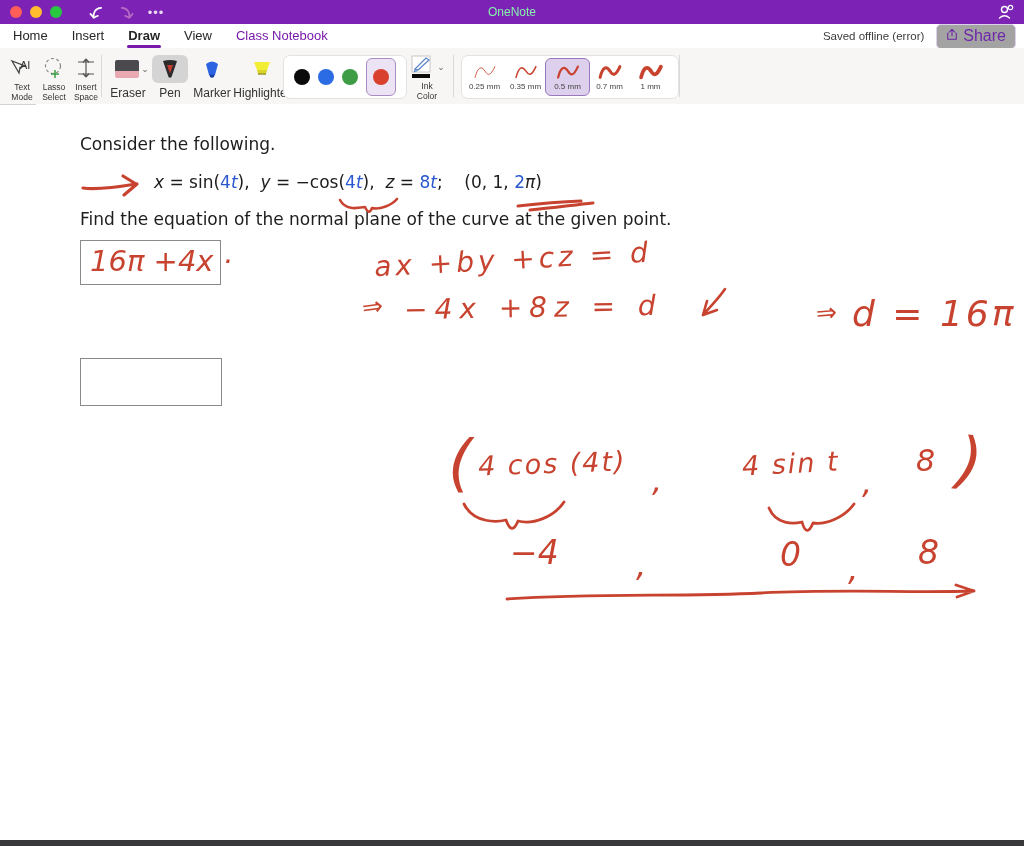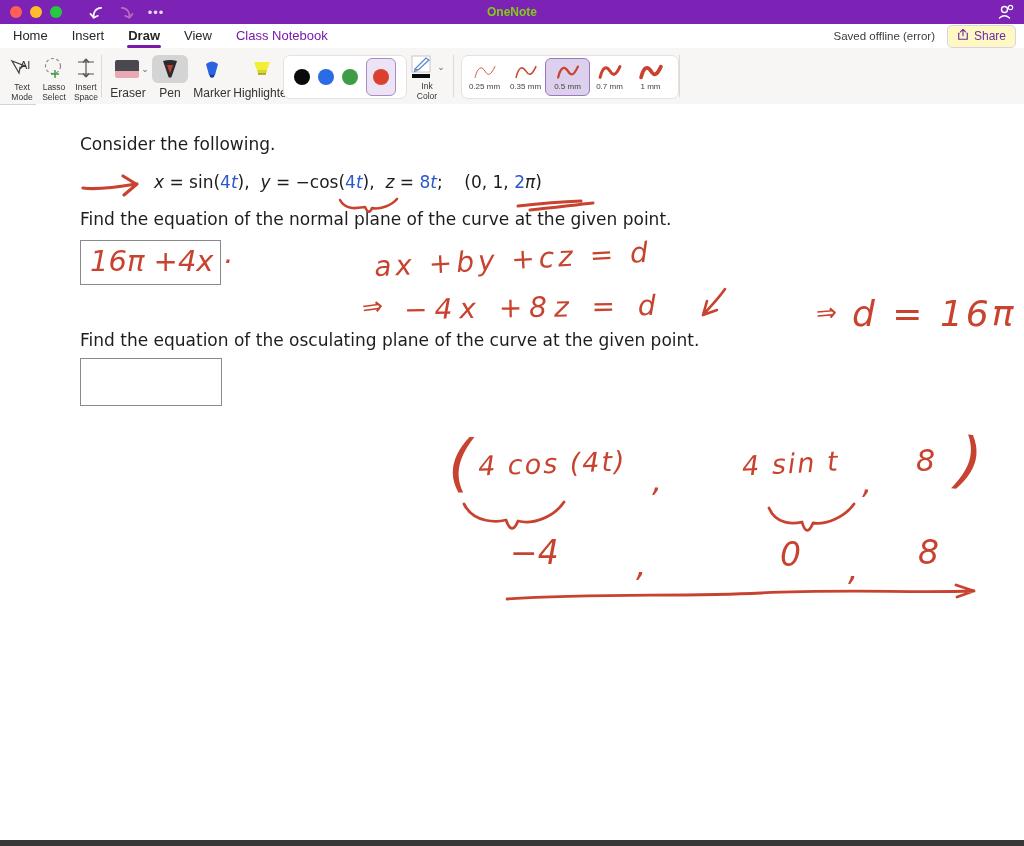--- a/index.html
+++ b/index.html
@@ -8,34 +8,34 @@
 
   
   .titlebar{position:absolute;left:0;top:0;width:1024px;height:24px;background:#7c22b4;display:flex;align-items:center;}
   .lights{display:flex;gap:8px;margin-left:10px;}
   .light{width:12px;height:12px;border-radius:50%;}
   .light.red{background:#ff5f57;}
   .light.yellow{background:#febc2e;}
   .light.green{background:#28c840;}
   .tb-icons{display:flex;align-items:center;gap:14px;margin-left:26px;}
   .tb-icon{width:16px;height:16px;display:flex;align-items:center;justify-content:center;}
-  .tb-title{position:absolute;left:0;right:0;text-align:center;color:#84cc16;font-size:12px;font-weight:bold;pointer-events:none;}
+  .tb-title{position:absolute;left:0;right:0;text-align:center;color:#86efac;font-size:12px;font-weight:normal;pointer-events:none;}
   .tb-right{position:absolute;right:10px;top:4px;}
   .dots{color:#e9d9f5;font-size:13px;letter-spacing:1px;}
 
   
   .menubar{position:absolute;left:0;top:24px;width:1024px;height:24px;background:#ffffff;display:flex;align-items:center;font-size:13px;color:#262626;}
   .mtab{margin-left:22px;padding:2px 1px 4px;position:relative;cursor:default;}
   .mtab:first-child{margin-left:12px;}
   .mtab.active{font-weight:bold;}
   .mtab.active::after{content:"";position:absolute;left:0;right:0;bottom:-1px;height:3px;background:#7719aa;border-radius:2px;}
   .mtab.purple{color:#7719aa;}
   .menubar-right{position:absolute;right:8px;top:0;height:24px;display:flex;align-items:center;gap:12px;}
   .status-text{font-size:11.5px;color:#3c3c3c;}
-  .share-btn{display:flex;align-items:center;gap:5px;border:1px solid #dcd0ea;border-radius:5px;padding:2px 9px 3px;color:#6d28a8;font-size:12px;background:#fef9c3;}
+  .share-btn{display:flex;align-items:center;gap:5px;border:1px solid #dcd0ea;border-radius:5px;padding:2px 9px 3px;color:#6d28a8;font-size:16px;background:#a3a3a3;}
 
   
   .ribbon{position:absolute;left:0;top:48px;width:1024px;height:56px;background:#f7f6f5;border-bottom:1px solid #d5d3d1;}
   .rgroup{position:absolute;top:0;height:56px;display:flex;align-items:flex-start;}
   .vdiv{position:absolute;top:7px;width:1px;height:42px;background:#dcdad8;}
   .tool{width:30px;margin:0 1px;display:flex;flex-direction:column;align-items:center;padding-top:7px;}
   .tool .ticn{height:26px;display:flex;align-items:center;justify-content:center;}
   .tlabel{font-size:8.5px;color:#333;text-align:center;line-height:1.15;margin-top:2px;}
   .pen-item{width:42px;display:flex;flex-direction:column;align-items:center;padding-top:7px;position:relative;}
   .pen-item .picn{height:24px;display:flex;align-items:center;justify-content:center;border-radius:6px;padding:2px 8px;}
@@ -271,21 +271,20 @@
   <div class="canvas">
 
     <div class="ptext" style="left:44px;top:30px;">Consider the following.</div>
 
     <div class="mathline" style="left:118px;top:68px;"><span class="mvar">x</span><span> = sin(</span><span class="mblue">4</span><span class="mblue mvar">t</span><span>),  </span><span class="mvar">y</span><span> = −cos(</span><span class="mblue">4</span><span class="mblue mvar">t</span><span>),  </span><span class="mvar">z</span><span> = </span><span class="mblue">8</span><span class="mblue mvar">t</span><span>;</span><span>    (0, 1, </span><span class="mblue">2</span><span class="mvar">π</span><span>)</span></div>
 
     <div class="ptext" style="left:44px;top:105px;">Find the equation of the normal plane of the curve at the given point.</div>
 
     <div class="ansbox" style="left:44px;top:136px;width:139px;height:43px;"></div>
 
-    <div class="ptext" style="left:44px;top:226px;">Find the equation of the osculating plane of the curve at the given point.</div>
 
     <div class="ansbox" style="left:44px;top:254px;width:140px;height:46px;"></div>
 
     <div class="hw" style="left:54px;top:143px;font-size:29px;">16π +4x ·</div>
     <div class="hw" style="left:338px;top:142px;font-size:28px;letter-spacing:4px;transform:rotate(-3deg);">ax +by +cz = d</div>
     <div class="hw" style="left:326px;top:190px;font-size:25px;transform:rotate(-8deg);">⇒</div>
     <div class="hw" style="left:368px;top:190px;font-size:28px;letter-spacing:7px;transform:rotate(-1deg);">−4x +8z = d</div>
     <div class="hw" style="left:780px;top:196px;font-size:25px;transform:rotate(-5deg);">⇒</div>
     <div class="hw" style="left:816px;top:192px;font-size:36px;letter-spacing:3px;">d = 16π</div>
 

